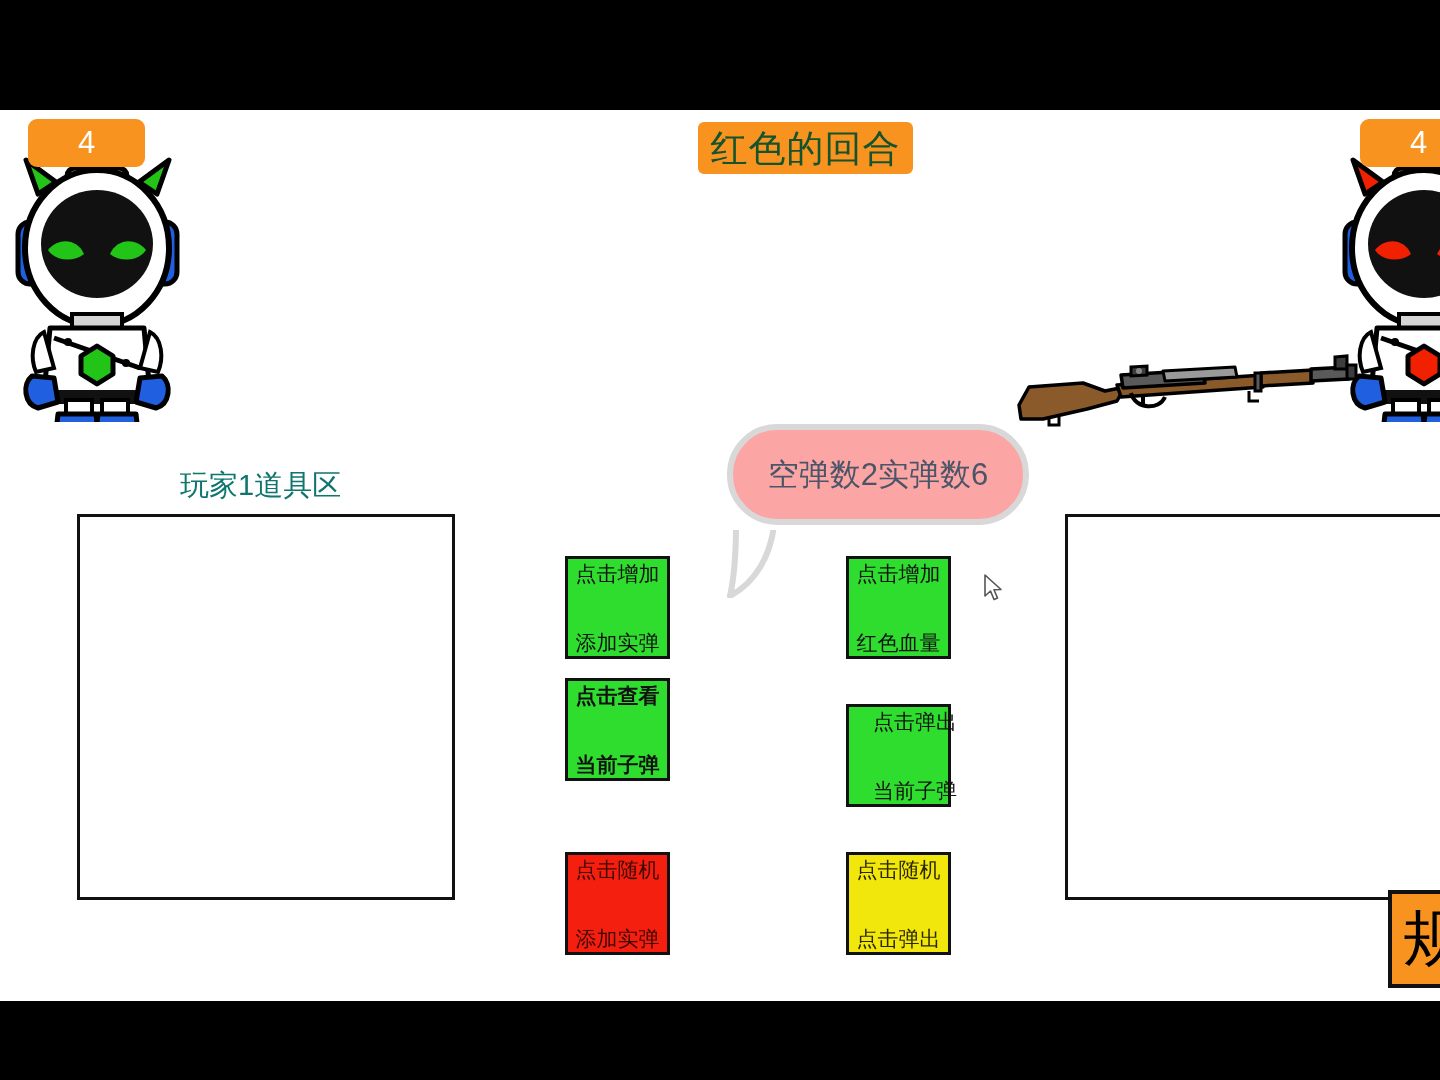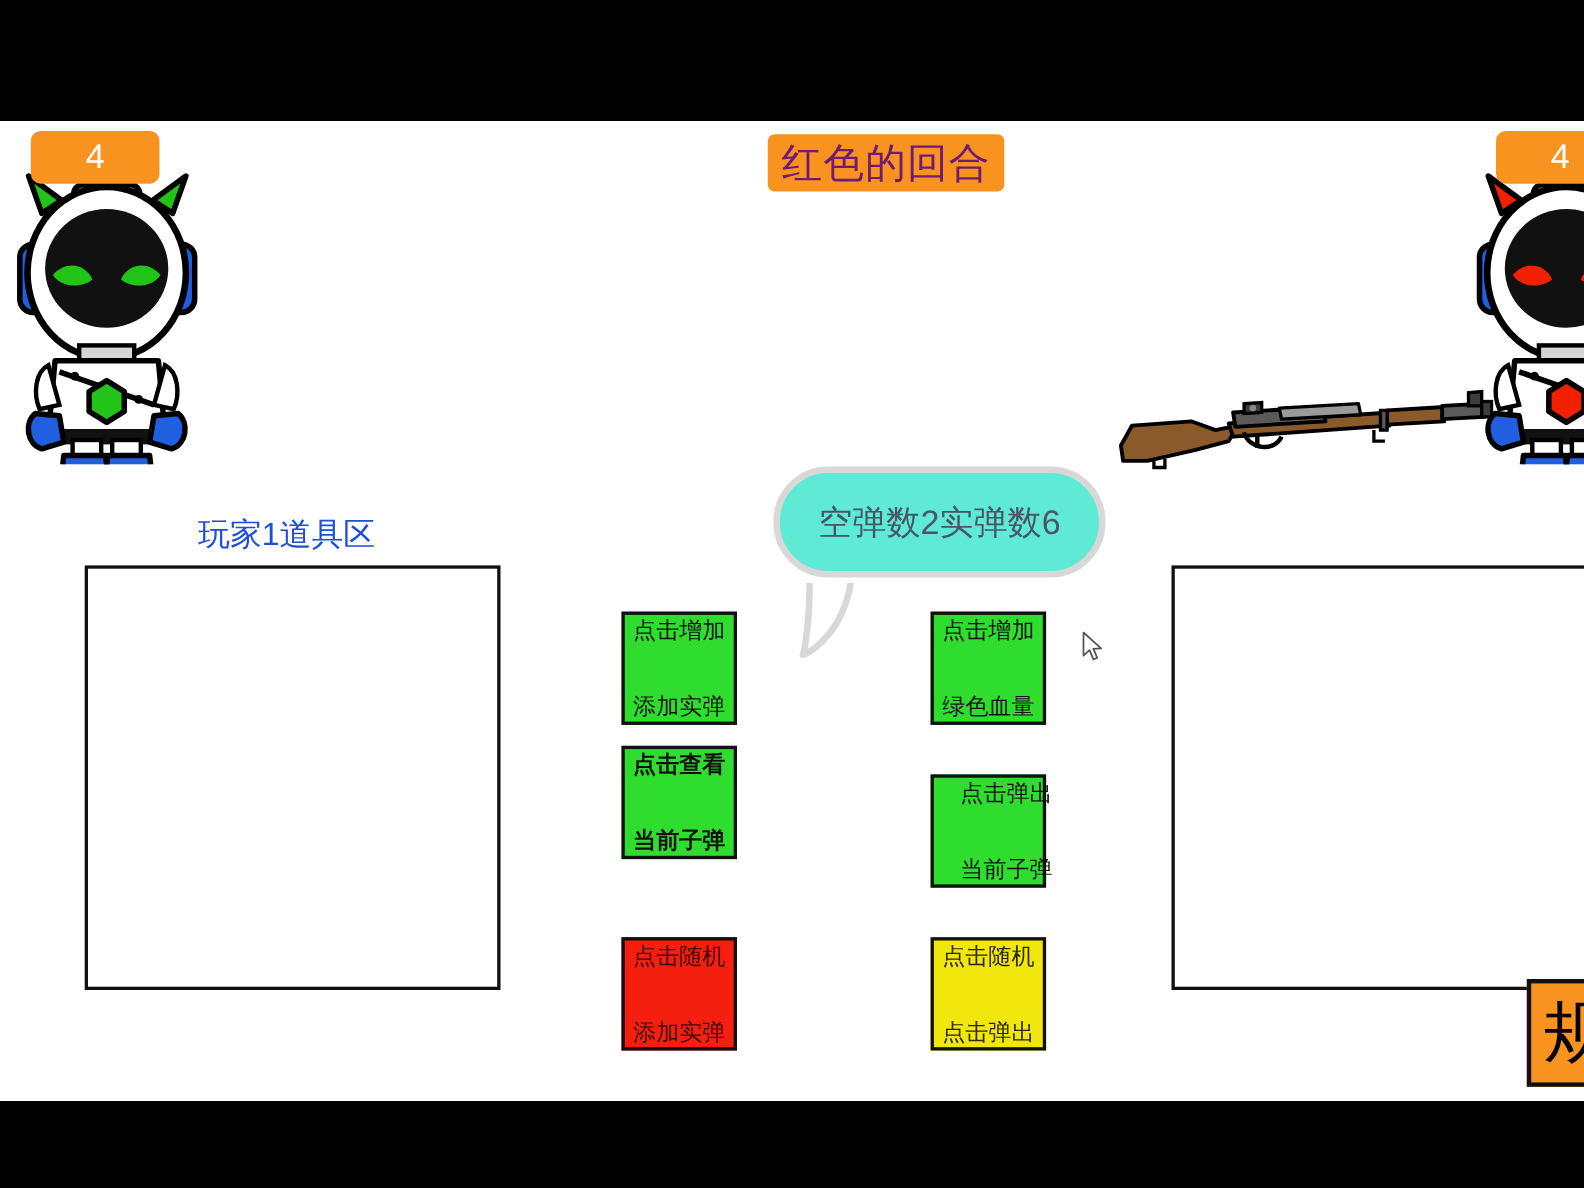--- a/index.html
+++ b/index.html
@@ -43,21 +43,21 @@
     height: 58px;
     background: #f7931e;
     border: 3px solid #ffffff;
     border-radius: 9px;
     box-sizing: border-box;
     display: flex;
     align-items: center;
     justify-content: center;
   }
   #turn-banner .txt {
-    color: #701a75;
+    color: #14532d;
     font-size: 37px;
     line-height: 1;
     letter-spacing: 1px;
     white-space: nowrap;
   }
 
   
   .hp-badge {
     position: absolute;
     width: 117px;
@@ -87,43 +87,43 @@
     position: absolute;
     left: 1013px;
     top: 243px;
     z-index: 5;
   }
 
   
   .zone-label {
     position: absolute;
     font-size: 29px;
-    color: #1d4ed8;
+    color: #0f766e;
     white-space: nowrap;
   }
   #label-p1 { left: 180px;  top: 356px; }
   #label-p2 { left: 1168px; top: 356px; }
 
   .item-box {
     position: absolute;
     background: #ffffff;
     border: 3px solid #111111;
     box-sizing: border-box;
   }
   #box-p1 { left: 77px;   top: 404px; width: 378px; height: 386px; }
   #box-p2 { left: 1065px; top: 404px; width: 378px; height: 386px; }
 
   
   #speech-bubble {
     position: absolute;
-    left: 703px;
+    left: 727px;
     top: 314px;
     width: 302px;
     height: 101px;
-    background: #5eead4;
+    background: #fca5a5;
     border: 6px solid #d8d8d8;
     border-radius: 50px;
     box-sizing: border-box;
     display: flex;
     align-items: center;
     justify-content: center;
     z-index: 7;
   }
   #speech-bubble .txt {
     font-size: 31px;
@@ -235,21 +235,21 @@
       <span class="line">当前子弹</span>
     </div>
 
     <div class="action-btn btn-red" id="btn-add-live">
       <span class="line">点击随机</span>
       <span class="line">添加实弹</span>
     </div>
 
     <div class="action-btn btn-green" id="btn-heal-red">
       <span class="line">点击增加</span>
-      <span class="line">绿色血量</span>
+      <span class="line">红色血量</span>
     </div>
 
     <div class="action-btn btn-green" id="btn-eject">
       <span class="line">点击弹出</span>
       <span class="line">当前子弹</span>
     </div>
 
     <div class="action-btn btn-yellow" id="btn-add-blank">
       <span class="line">点击随机</span>
       <span class="line">点击弹出</span>

